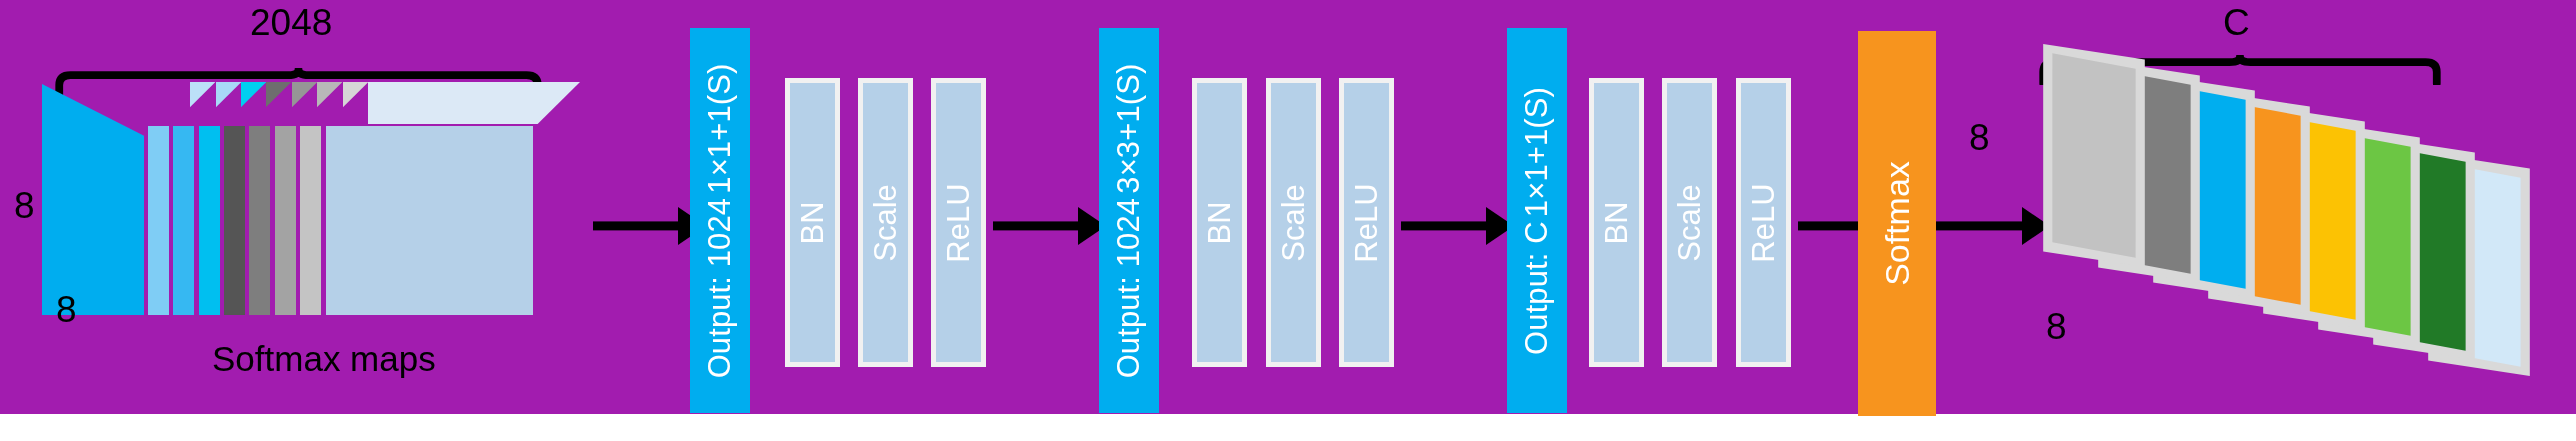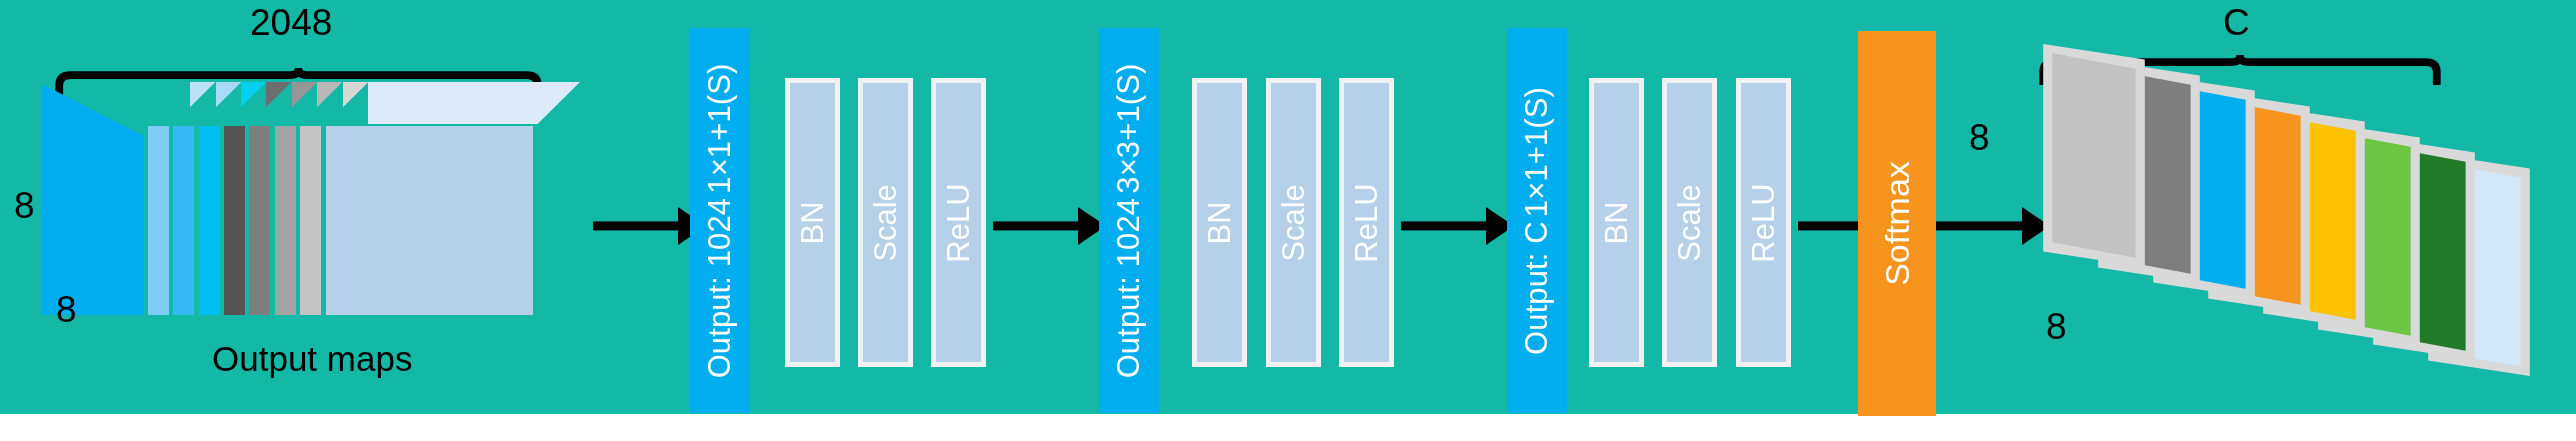--- a/index.html
+++ b/index.html
@@ -1,21 +1,21 @@
 <!DOCTYPE html>
 <html style="font-size:11.3px"><head>
 <meta charset="utf-8">
 <style>
   html,body{margin:0;padding:0;background:#ffffff;}
   body{
     width:2576px;height:442px;
     font-family:"Liberation Sans","DejaVu Sans",sans-serif;
     overflow:hidden;
   }
-  #stage{position:relative;width:2576px;height:414px;background:#14b8a6;}
+  #stage{position:relative;width:2576px;height:414px;background:#a21caf;}
   .lbl{
     position:absolute;color:#000;font-weight:400;
     white-space:nowrap;line-height:1;
   }
 
   
   #fm-slab{position:absolute;left:42px;top:82px;width:522px;height:233px;}
   .fm-face{position:absolute;bottom:0;}
   .fm-top{position:absolute;}
 
@@ -96,21 +96,21 @@
       <div class="fm-top" style="left: 301px; top: 0px; width: 25.4px; height: 42px; background: rgb(214, 214, 214); clip-path: polygon(0px 0px, 100% 0px, -66.6667% 100%, -166.667% 100%);"></div>
       <div class="fm-face" style="left: 258px; width: 21px; height: 189px; background: rgb(196, 196, 196);"></div>
       <div class="fm-top" style="left: 326px; top: 0px; width: 212px; height: 42px; background: rgb(220, 233, 246); clip-path: polygon(0px 0px, 100% 0px, 80% 100%, -20% 100%);"></div>
       <div class="fm-face" style="left: 284px; width: 207px; height: 189px; background: rgb(181, 208, 232);"></div>
     </div>
 
   <div class="lbl" style="left:14px;top:187px;font-size:37px;">8</div>
 
   <div class="lbl" style="left:56px;top:291px;font-size:37px;">8</div>
 
-  <div class="lbl" style="left:212px;top:341px;font-size:35px;">Output maps</div>
+  <div class="lbl" style="left:212px;top:341px;font-size:35px;">Softmax maps</div>
 
   <div class="arrow" style="left:593px;top:226px;width:113px;">
     <div class="shaft" style="width:88px;"></div>
     <div class="head" style="left:85px;"></div>
   </div>
 
   <div class="conv-block" style="left:690px;top:28px;width:60px;height:385px;">
     <div class="conv-text">
       <span>1×1+1(S)</span>
       <span>Output: 1024</span>

